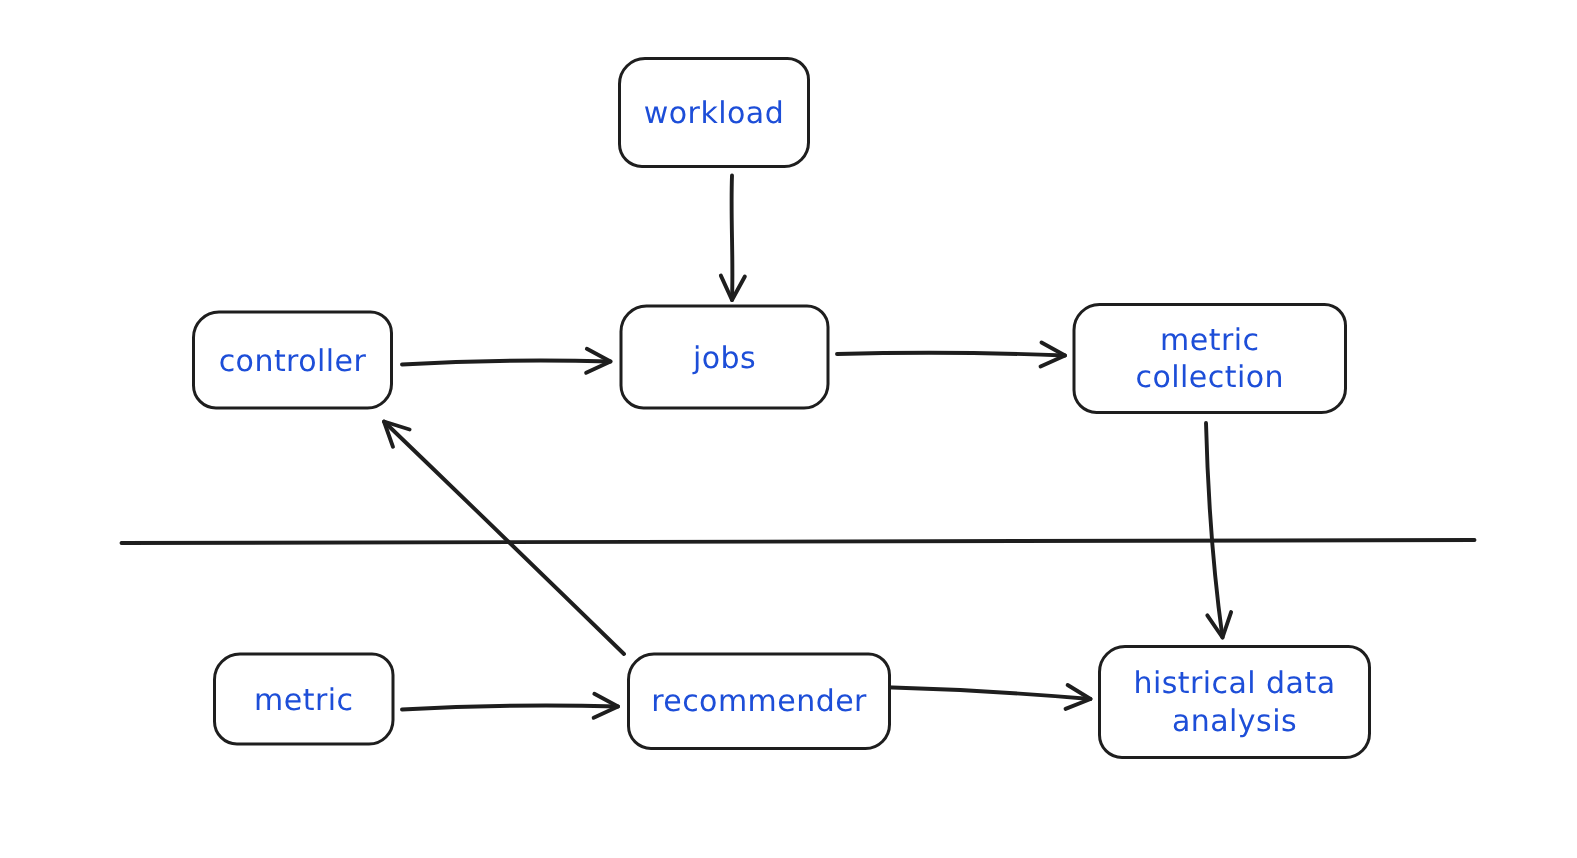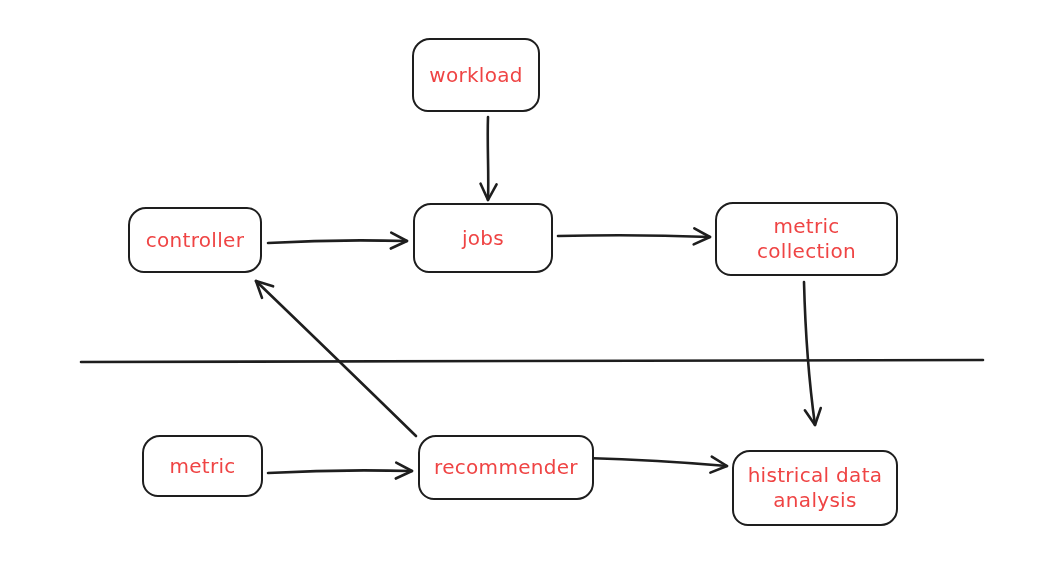--- a/index.html
+++ b/index.html
@@ -18,36 +18,36 @@
   }
   .node {
     position: absolute;
     box-sizing: border-box;
     border: 2.5px solid #1e1e1e;
     background: #ffffff;
     display: flex;
     align-items: center;
     justify-content: center;
     text-align: center;
-    color: #ef4444;
+    color: #1d4ed8;
     font-size: 20px;
     line-height: 1.25;
     white-space: pre-line;
     letter-spacing: 0.3px;
   }
   
   .node { border-radius: 18px 15px 17px 16px; }
 
   #n-workload    { left: 412px; top:  38px; width: 128px; height: 74px; }
   #n-controller  { left: 128px; top: 207px; width: 134px; height: 66px; }
   #n-jobs        { left: 413px; top: 203px; width: 140px; height: 70px; }
   #n-metric      { left: 715px; top: 202px; width: 183px; height: 74px; }
   #n-event       { left: 142px; top: 435px; width: 121px; height: 62px; }
   #n-recommender { left: 418px; top: 435px; width: 176px; height: 65px; }
-  #n-histrical   { left: 732px; top: 430px; width: 166px; height: 76px; margin-top: 20px; }
+  #n-histrical   { left: 732px; top: 430px; width: 182px; height: 76px; }
 
   .edge {
     fill: none;
     stroke: #1e1e1e;
     stroke-width: 2.6px;
     stroke-linecap: round;
     stroke-linejoin: round;
   }
 </style>
 </head>

